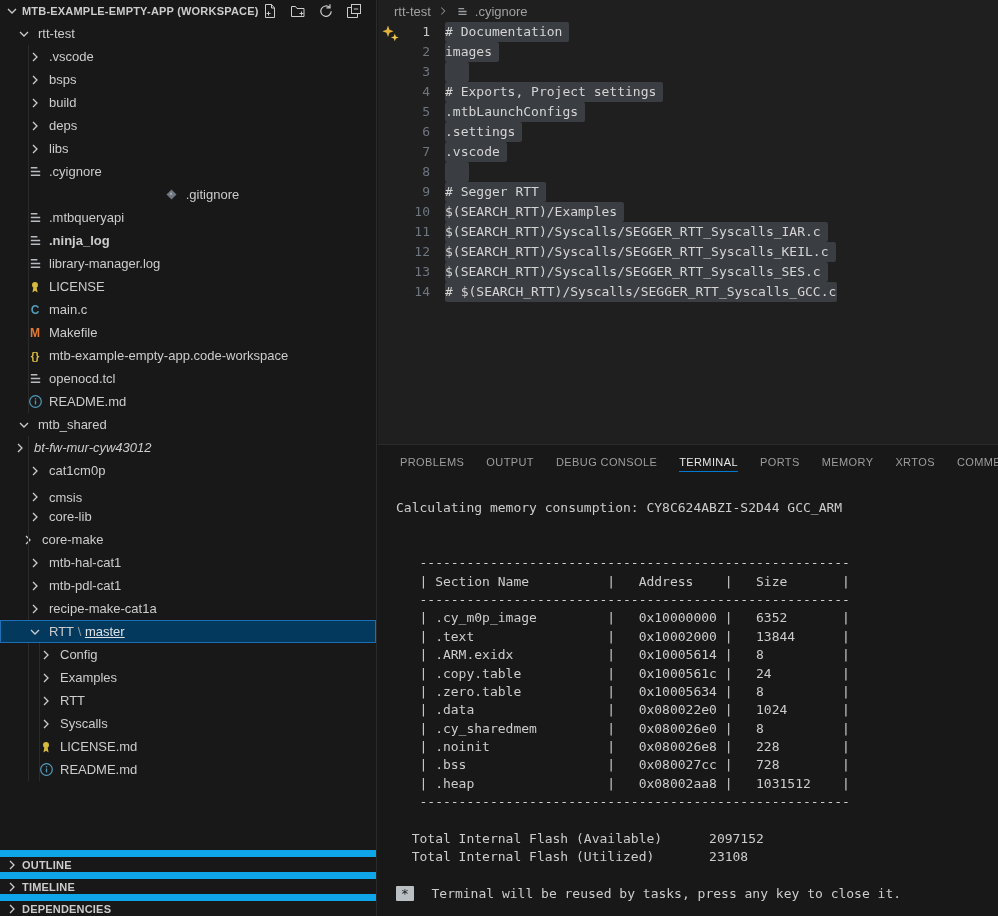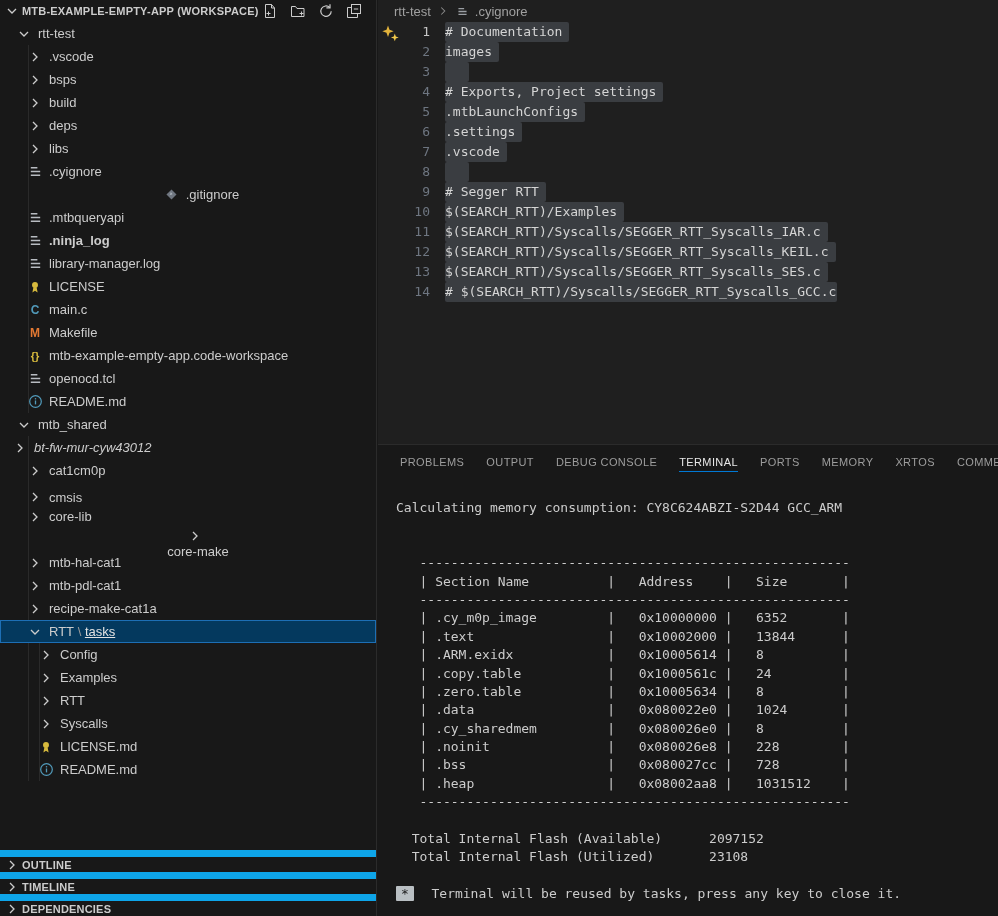--- a/index.html
+++ b/index.html
@@ -306,21 +306,21 @@
       </div>
       <div class="trow" style="padding-left: 27px;">
         <span class="guide" style="left: 28px;"></span>
         <span class="glyph">
           <svg width="16" height="16" viewBox="0 0 16 16">
             <path d="M6 4l4 4-4 4" stroke="#cccccc" stroke-width="1.3" fill="none"></path>
           </svg>
         </span>
         <span class="tlabel">core-lib</span>
       </div>
-      <div class="trow" style="padding-left: 20px; flex-direction: column;">
+      <div class="trow" style="padding-left: 20px;">
         <span class="guide" style="left: 28px;"></span>
         <span class="glyph">
           <svg width="16" height="16" viewBox="0 0 16 16">
             <path d="M6 4l4 4-4 4" stroke="#cccccc" stroke-width="1.3" fill="none"></path>
           </svg>
         </span>
         <span class="tlabel">core-make</span>
       </div>
       <div class="trow" style="padding-left: 27px;">
         <span class="guide" style="left: 28px;"></span>
@@ -350,21 +350,21 @@
         <span class="tlabel">recipe-make-cat1a</span>
       </div>
       <div class="trow selected" style="padding-left: 27px;">
         <span class="glyph">
           <svg width="16" height="16" viewBox="0 0 16 16">
             <path d="M4 6l4 4 4-4" stroke="#cccccc" stroke-width="1.3" fill="none"></path>
           </svg>
         </span>
         <span class="tlabel">RTT</span>
         <span class="bsep"> \ </span>
-        <span class="branch">tasks</span>
+        <span class="branch">master</span>
       </div>
       <div class="trow" style="padding-left: 38px;">
         <span class="guide" style="left: 28px;"></span>
         <span class="guide" style="left: 39px;"></span>
         <span class="glyph">
           <svg width="16" height="16" viewBox="0 0 16 16">
             <path d="M6 4l4 4-4 4" stroke="#cccccc" stroke-width="1.3" fill="none"></path>
           </svg>
         </span>
         <span class="tlabel">Config</span>

